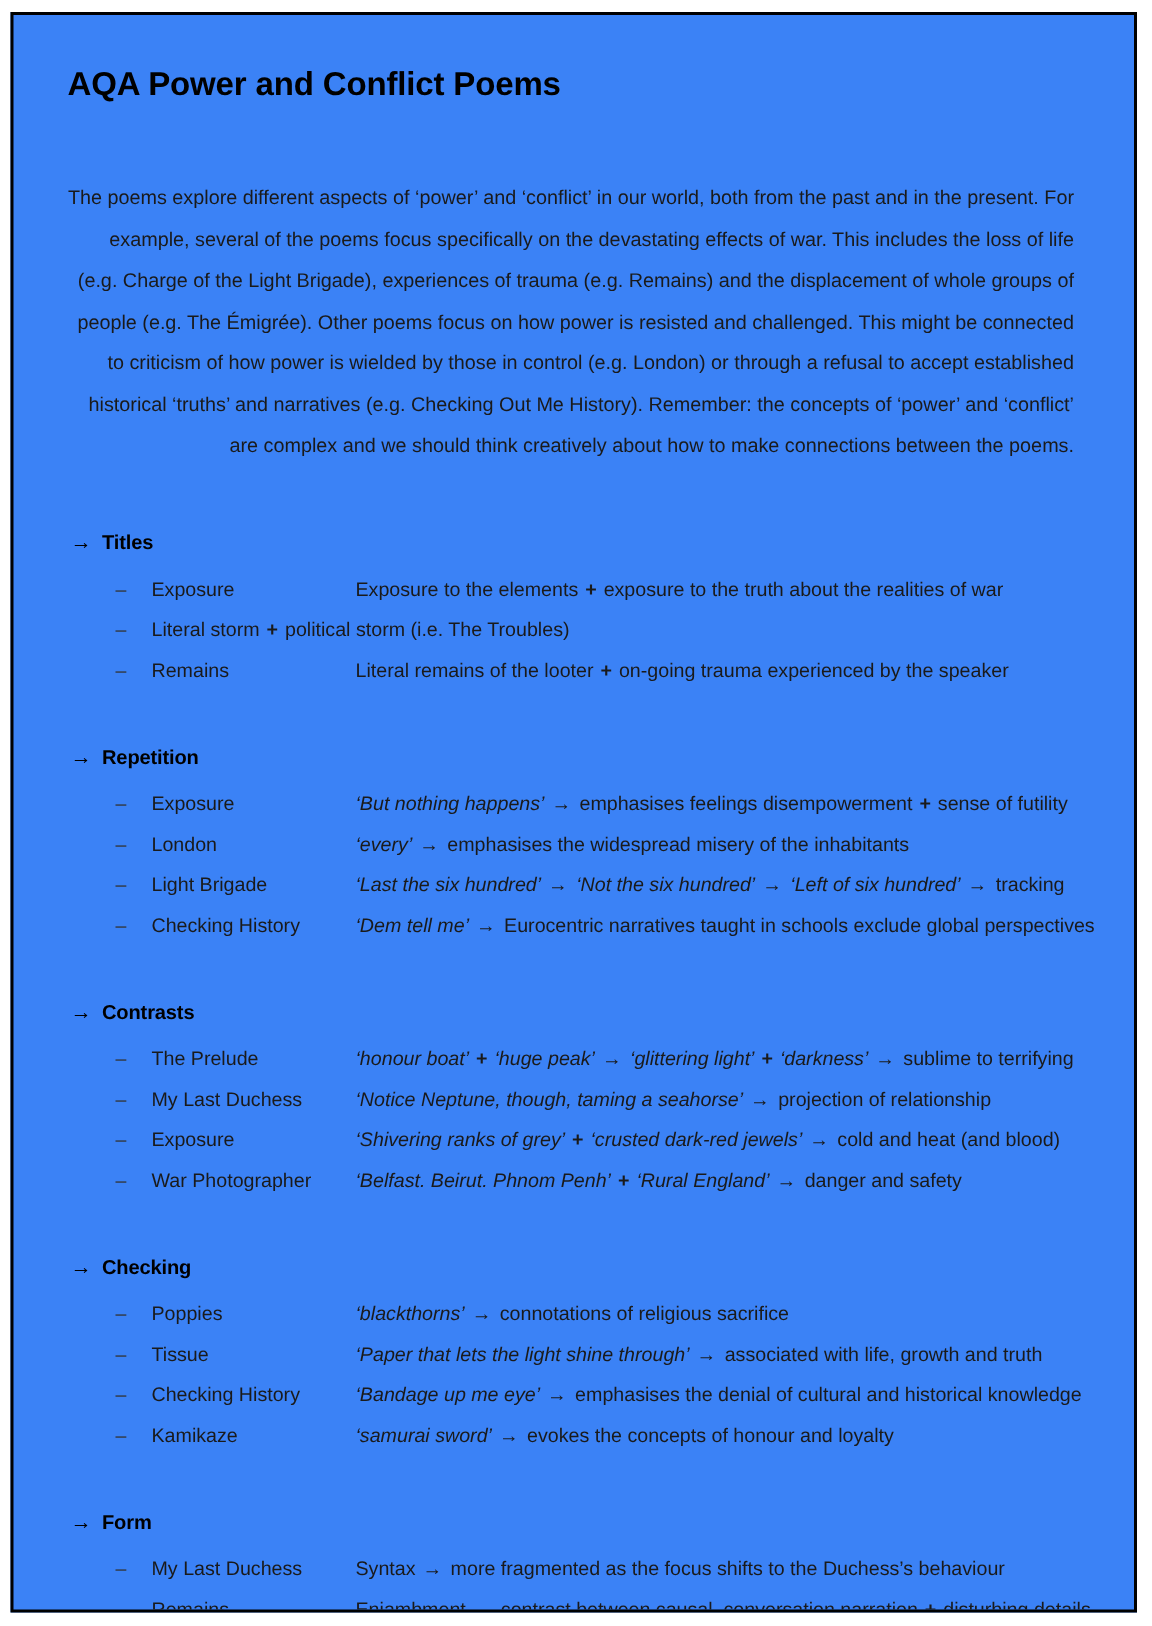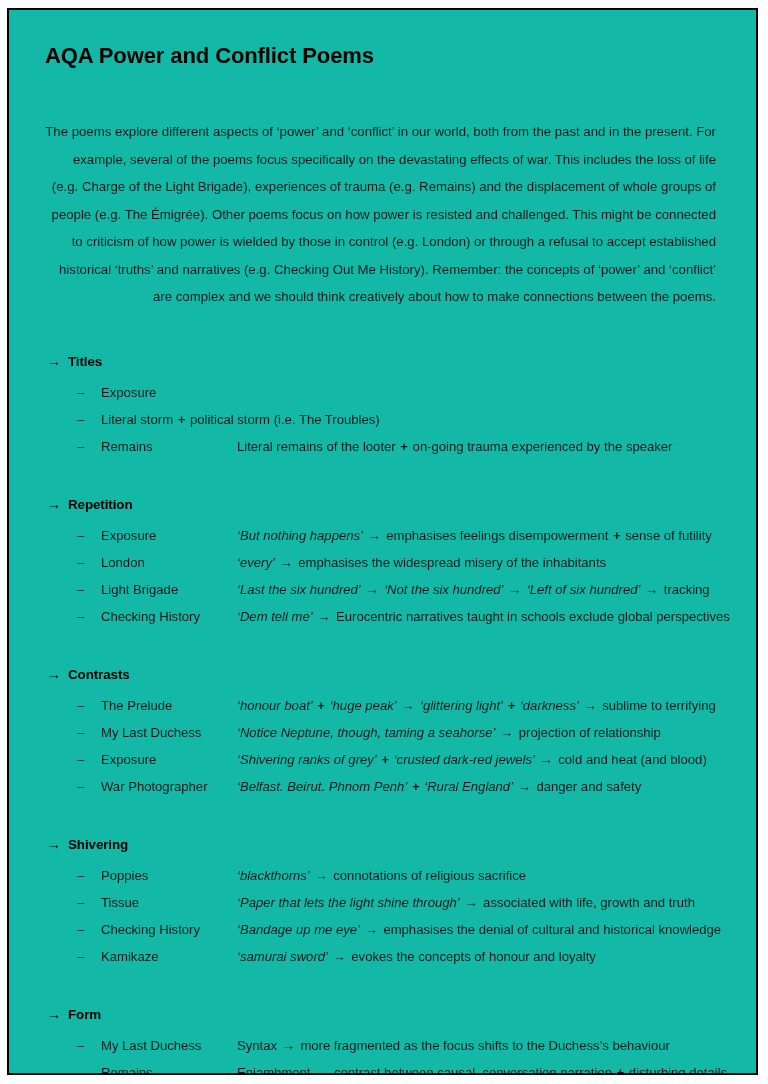--- a/index.html
+++ b/index.html
@@ -14,21 +14,21 @@
     -webkit-font-smoothing: antialiased;
   }
   #page {
     position: absolute;
     left: 7px;
     top: 8px;
     width: 751px;
     height: 1067px;
     box-sizing: border-box;
     border: 2px solid #000000;
-    background: #14b8a6;
+    background: #3b82f6;
     overflow: hidden;
   }
   #inner {
     padding: 32px 26px 0 34px;
   }
 
   
   .doc-title {
     font-size: 22px;
     font-weight: bold;
@@ -131,20 +131,21 @@
     <div id="sections-host">
         <div class="section first">
           <div class="section-head">
             <span class="head-arrow">→</span>
             <span class="head-label">Titles</span>
           </div>
           <div class="rows">
             <div class="row">
               <span class="row-dash">–</span>
               <span class="row-poem">Exposure</span>
+              <span class="row-desc">Exposure to the elements <span class="plus">+</span> exposure to the truth about the realities of war</span>
             </div>
             <div class="row">
               <span class="row-dash">–</span>
               <span class="row-desc">Literal storm <span class="plus">+</span> political storm (i.e. The Troubles)</span>
             </div>
             <div class="row">
               <span class="row-dash">–</span>
               <span class="row-poem">Remains</span>
               <span class="row-desc">Literal remains of the looter <span class="plus">+</span> on-going trauma experienced by the speaker</span>
             </div>
@@ -202,21 +203,21 @@
             <div class="row">
               <span class="row-dash">–</span>
               <span class="row-poem">War Photographer</span>
               <span class="row-desc"><span class="q">‘Belfast. Beirut. Phnom Penh’</span> <span class="plus">+</span> <span class="q">‘Rural England’</span> <span class="arw">→</span> danger and safety</span>
             </div>
           </div>
         </div>
         <div class="section">
           <div class="section-head">
             <span class="head-arrow">→</span>
-            <span class="head-label">Shivering</span>
+            <span class="head-label">Checking</span>
           </div>
           <div class="rows">
             <div class="row">
               <span class="row-dash">–</span>
               <span class="row-poem">Poppies</span>
               <span class="row-desc"><span class="q">‘blackthorns’</span> <span class="arw">→</span> connotations of religious sacrifice</span>
             </div>
             <div class="row">
               <span class="row-dash">–</span>
               <span class="row-poem">Tissue</span>

